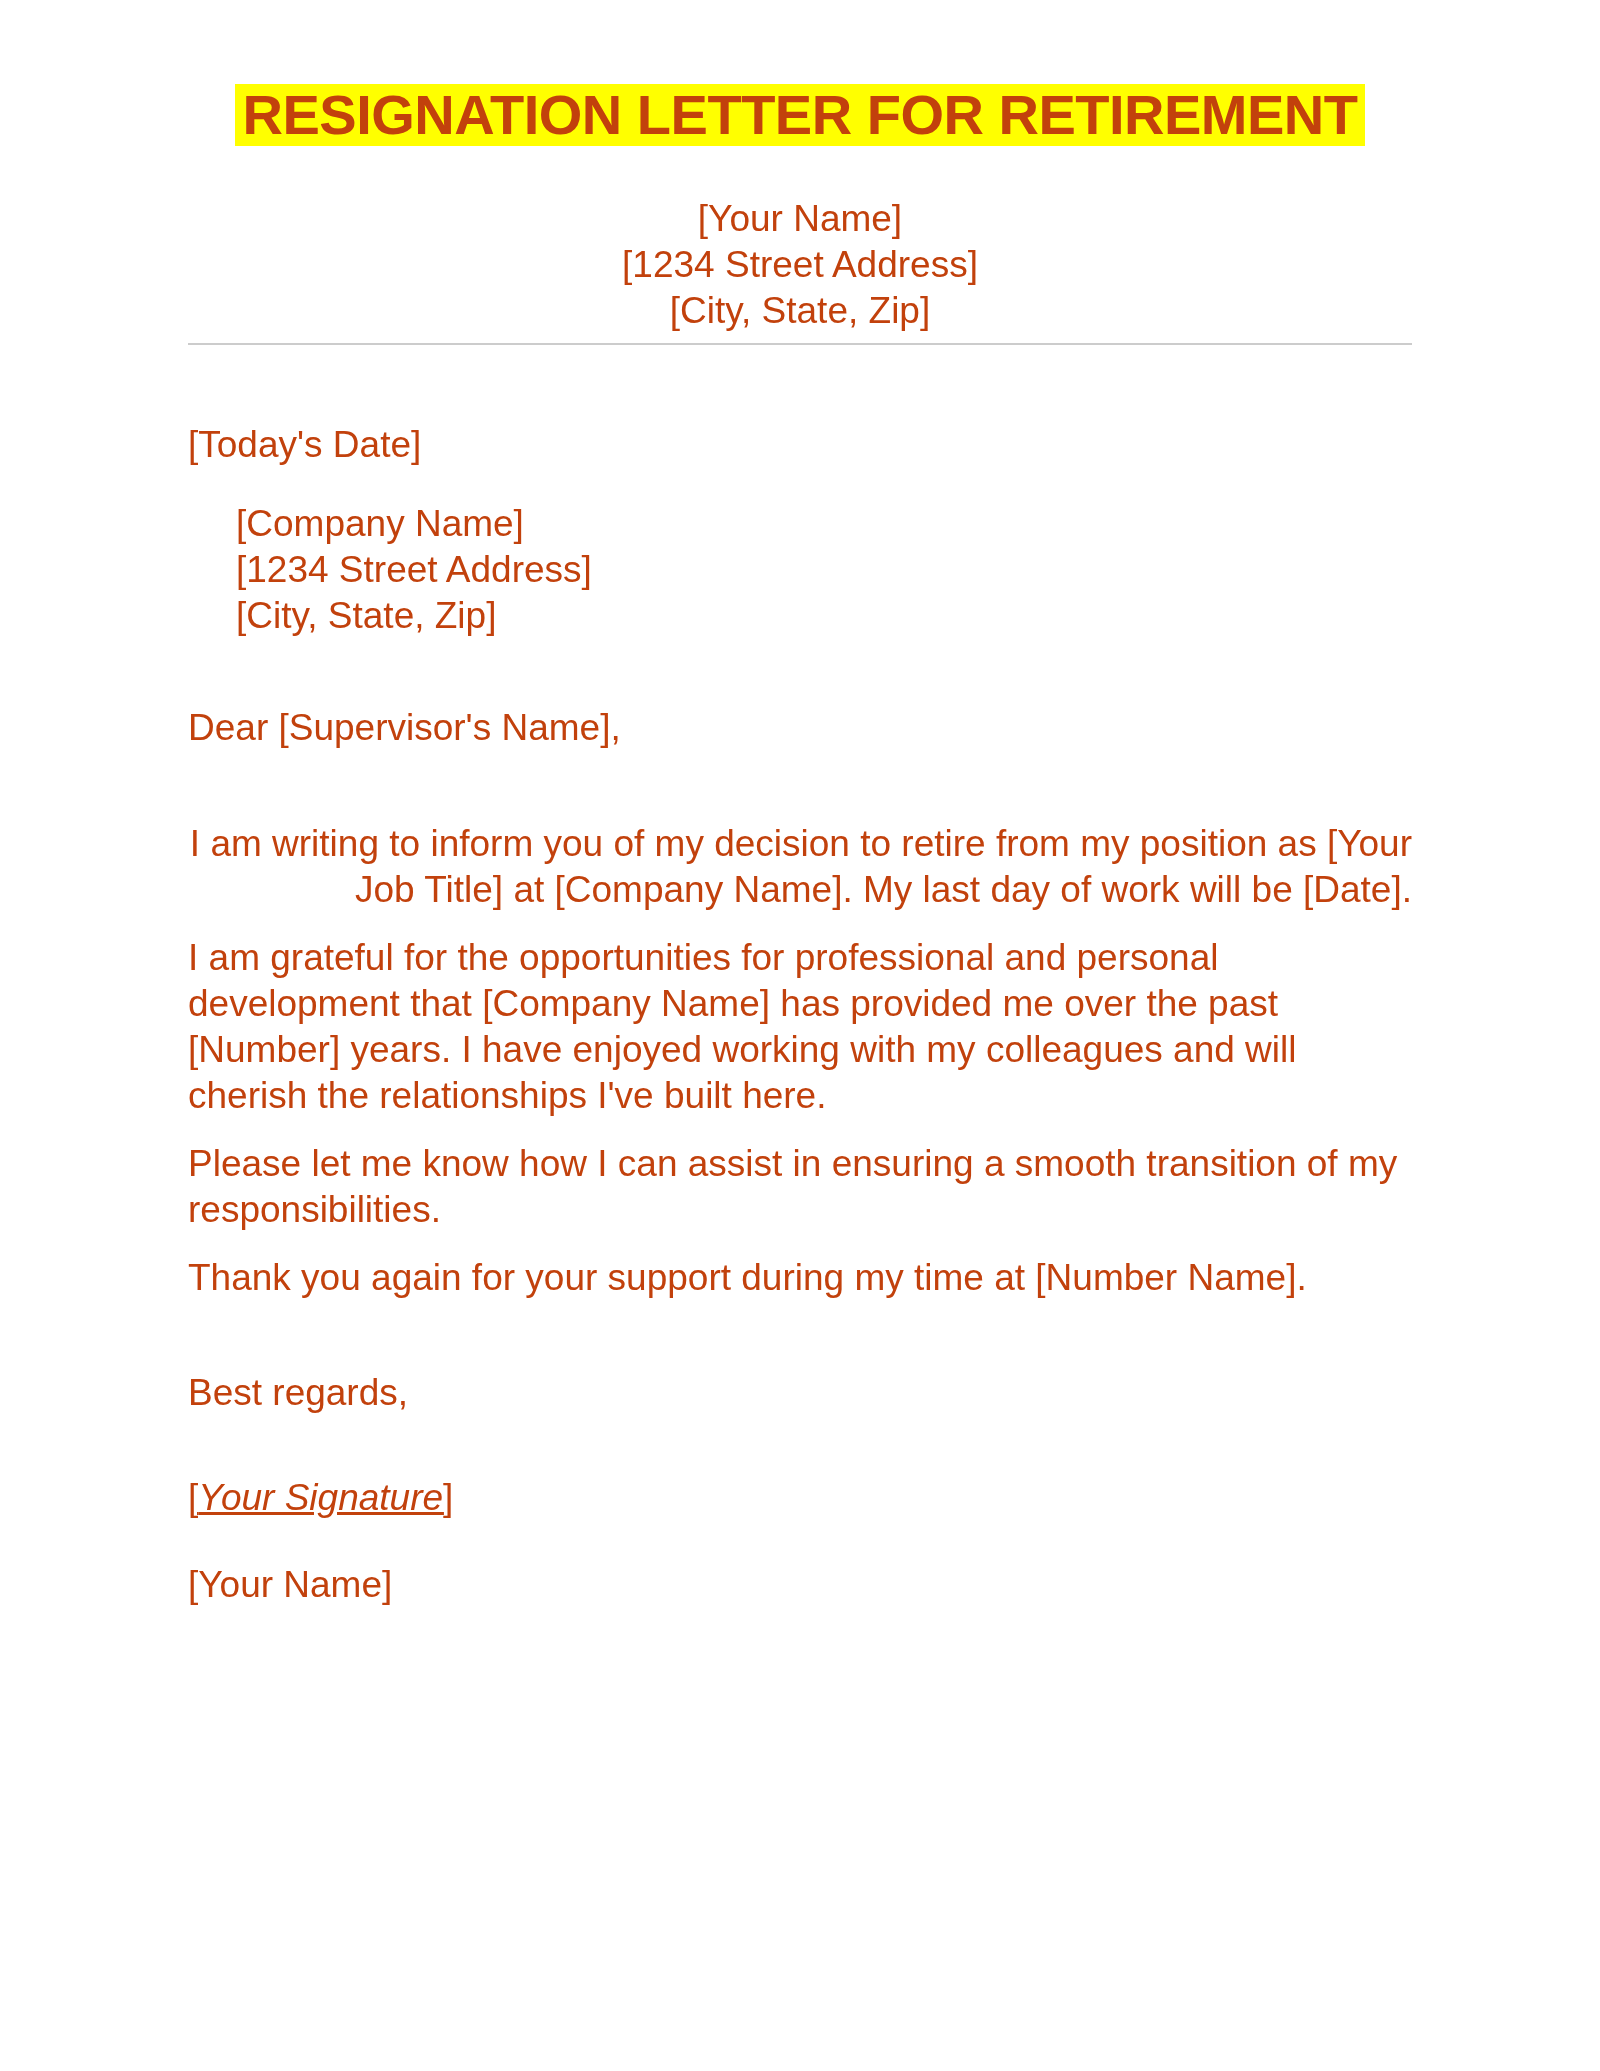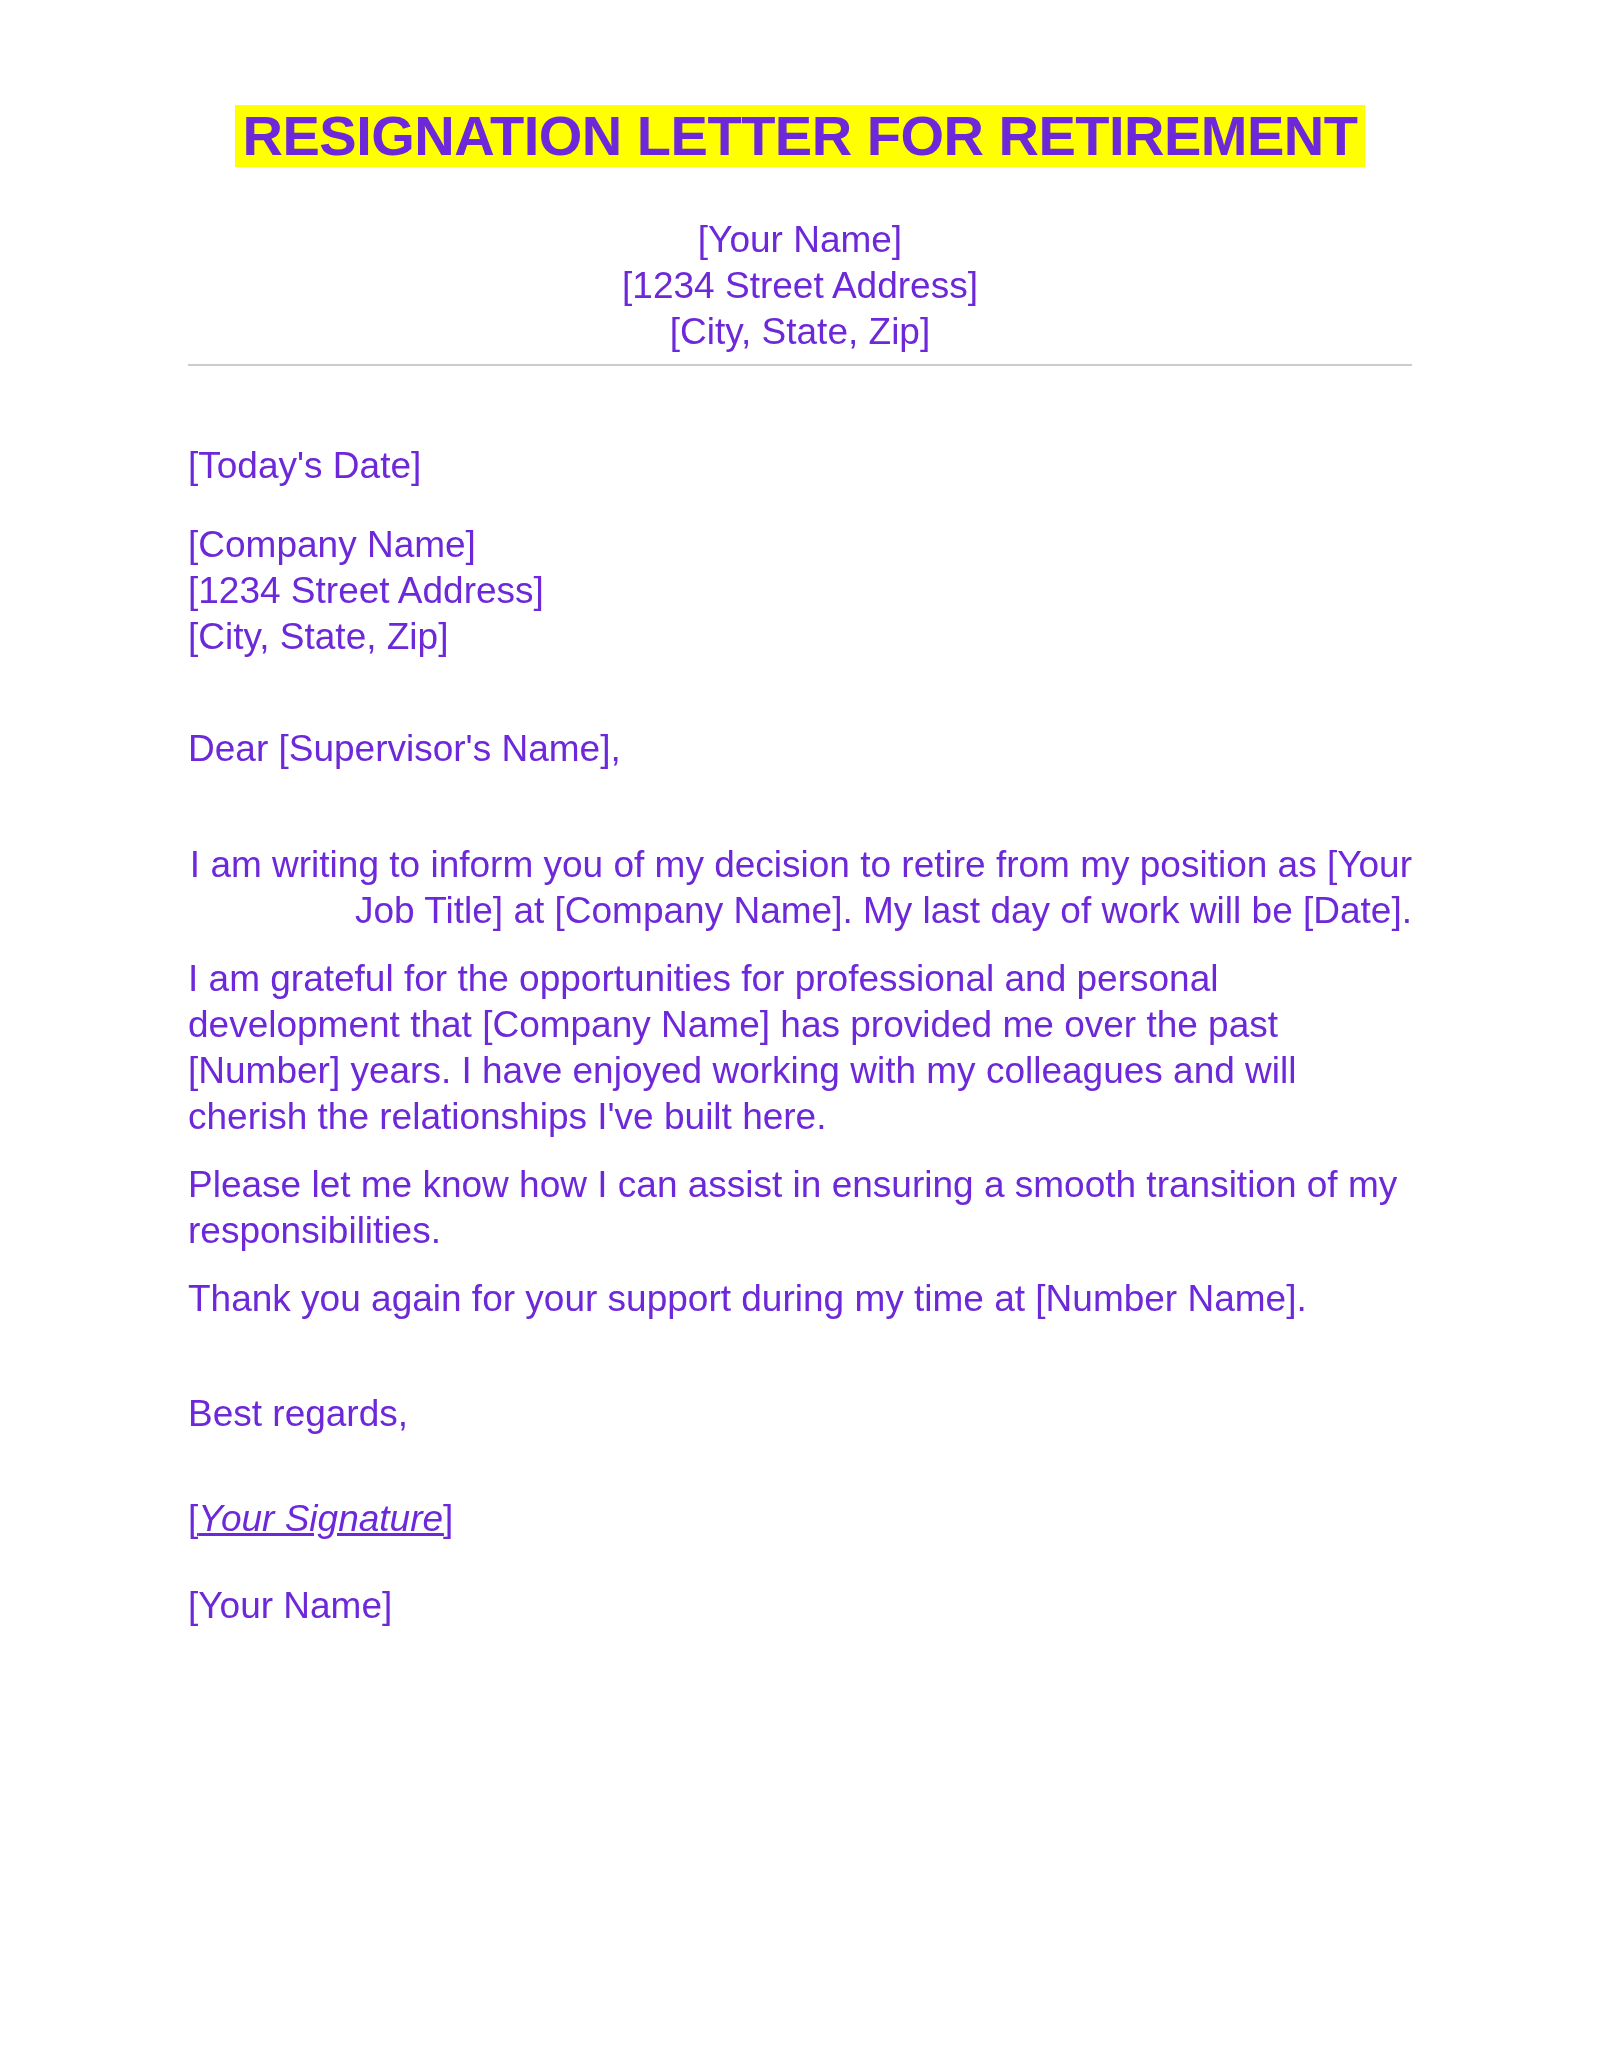--- a/index.html
+++ b/index.html
@@ -6,23 +6,23 @@
   html, body {
     margin: 0;
     padding: 0;
     background: #ffffff;
   }
   .page {
     position: relative;
     width: 1600px;
     height: 2071px;
     background: #ffffff;
-    color: #6d28d9;
+    color: #c2410c;
     font-family: "Liberation Sans", sans-serif;
-    padding: 105px 188px 0 188px;
+    padding: 84px 188px 0 188px;
     overflow: hidden;
   }
   p, div { margin: 0; padding: 0; }
 
   
   .title-row {
     text-align: center;
     line-height: 0;
   }
   .title-highlight {
@@ -51,21 +51,21 @@
     margin: 9px 0 0 0;
     height: 0;
   }
 
   
   .letter-body {
     font-size: 37px;
     line-height: 46px;
   }
   .date-line      { margin-top: 77px; }
-  .recipient-block{ margin-top: 33px; }
+  .recipient-block{ margin-top: 33px; margin-left: 48px; }
   .salutation     { margin-top: 66px; }
   .para-first     { margin-top: 70px; text-align: right; }
   .para           { margin-top: 22px; }
   .valediction    { margin-top: 69px; }
   .signature-line { margin-top: 59px; text-decoration: underline; }
   .signature-line .sig-italic { font-style: italic; }
   .name-line      { margin-top: 41px; }
 </style>
 </head>
 <body>

